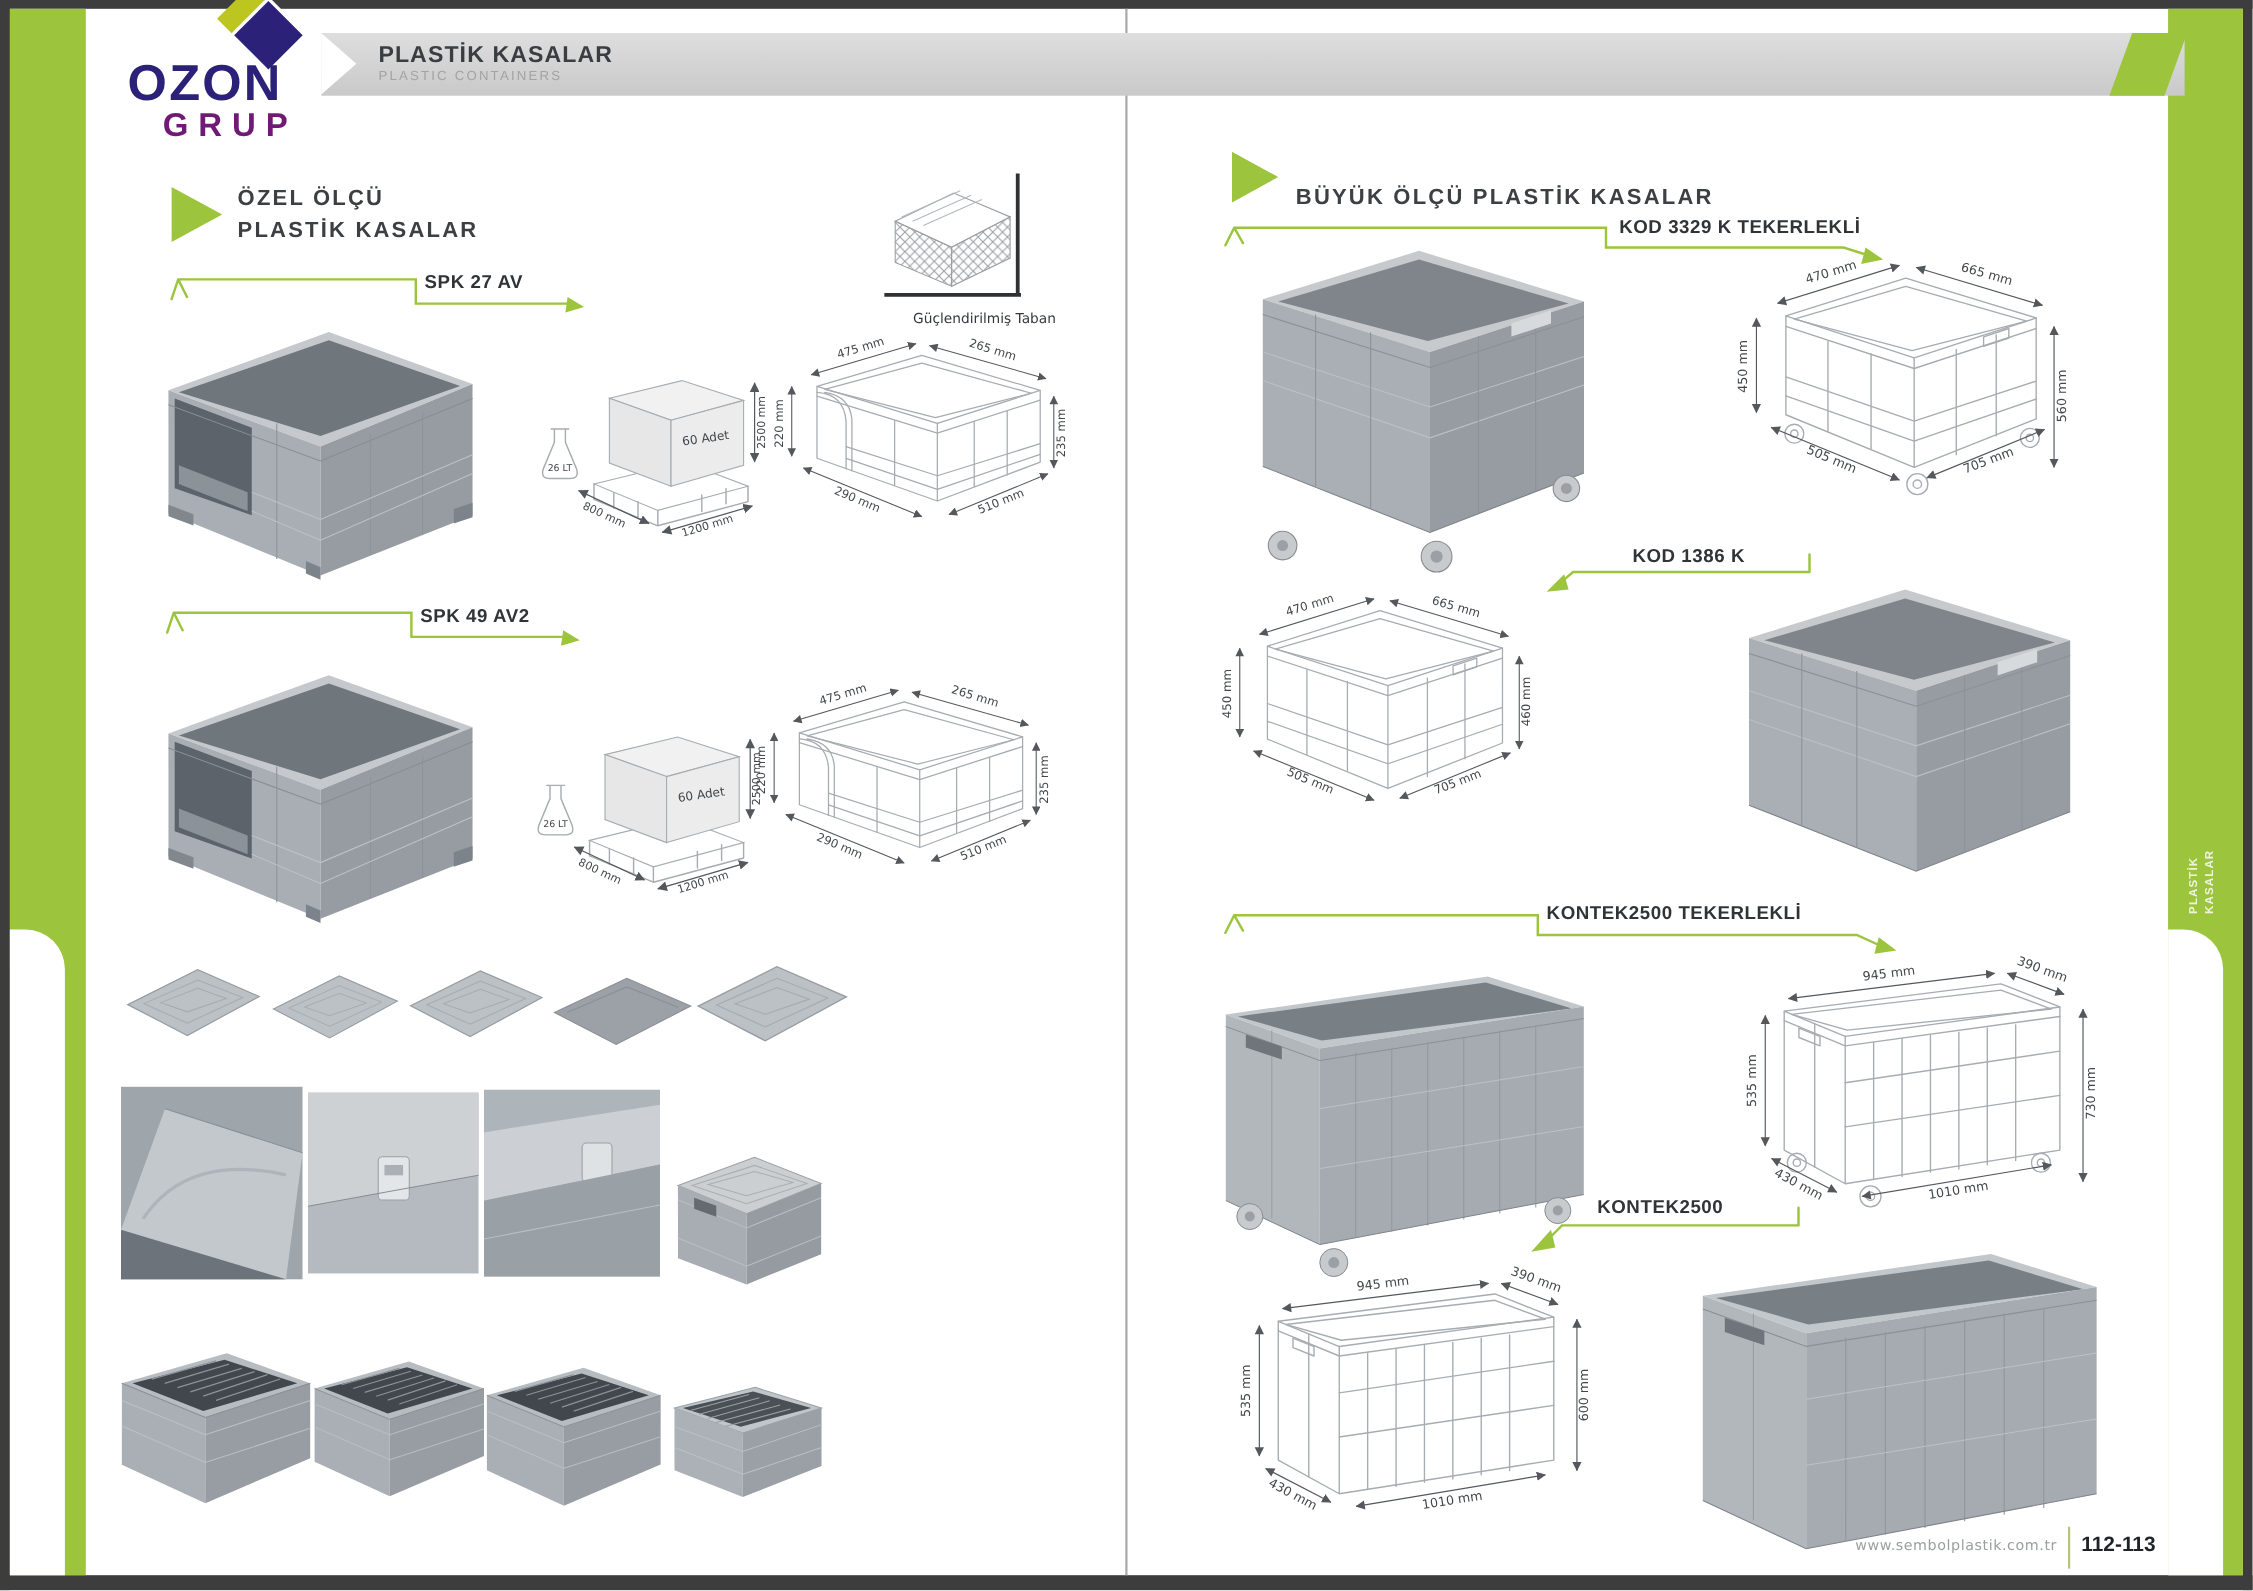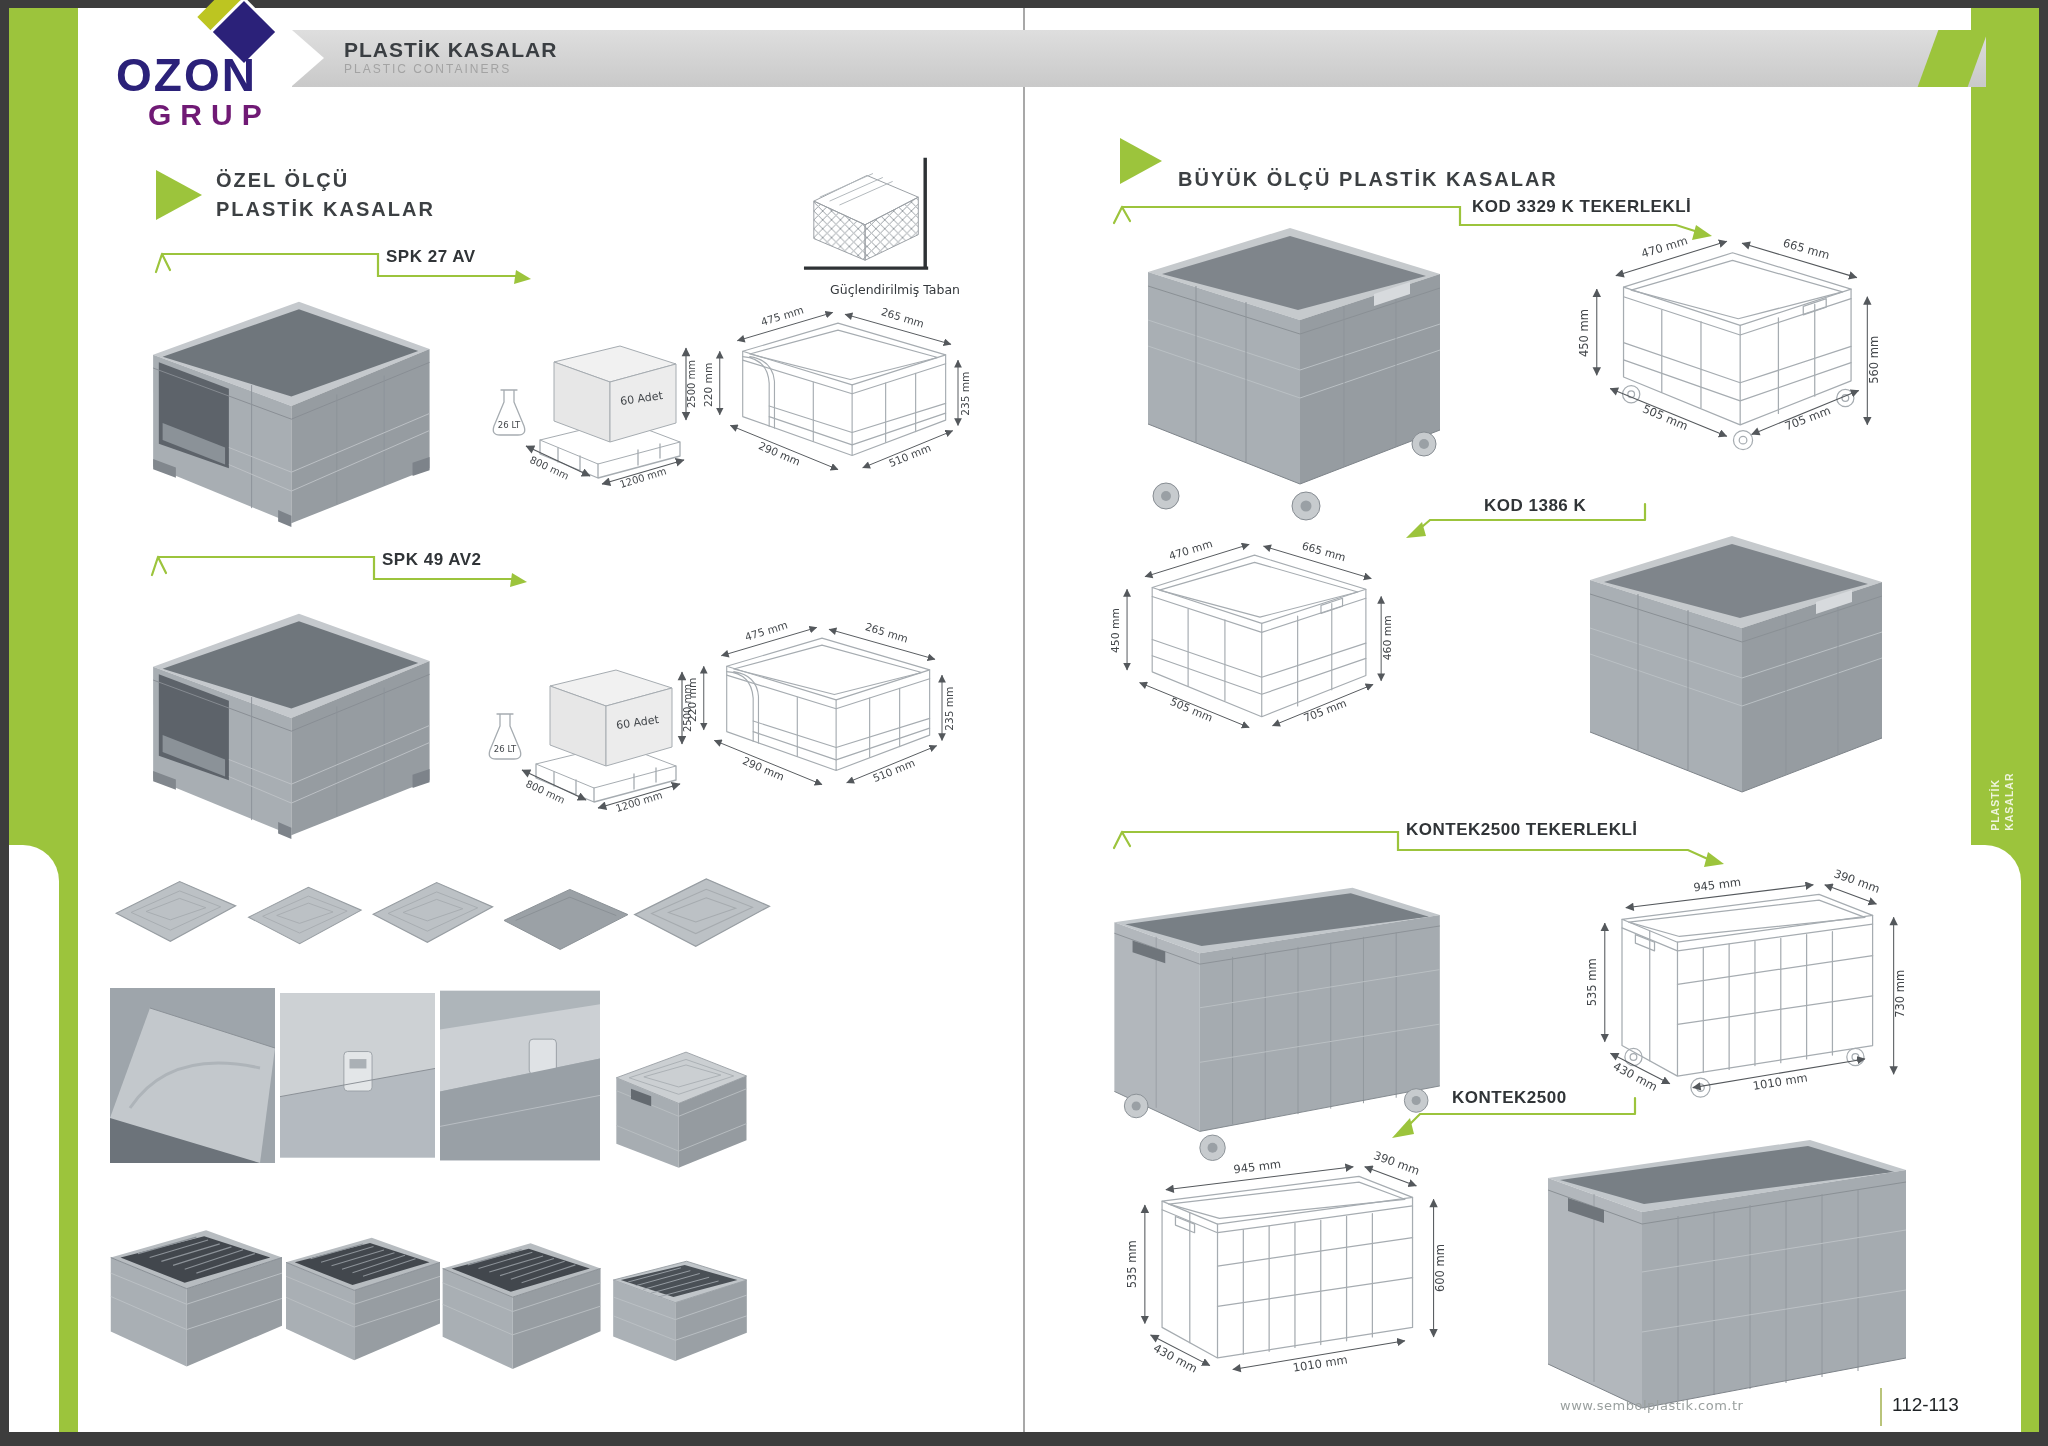--- a/index.html
+++ b/index.html
@@ -23,21 +23,21 @@
   .plabel{font-weight:bold;font-size:17px;color:#303437;letter-spacing:.5px;white-space:nowrap;}
   
   svg{overflow:visible;}
   .wf{fill:none;stroke:#a6acb1;stroke-width:1.3;stroke-linejoin:round;stroke-linecap:round;}
   .dim line,.dimln{stroke:#54585c;stroke-width:1.1;}
   .tech text,.dm{font-family:"DejaVu Sans",sans-serif;font-size:12px;fill:#43474b;text-anchor:middle;}
   .bracket path{stroke:#9cc43c;stroke-width:2.2;fill:none;stroke-linecap:round;}
   .bracket polygon{fill:#9cc43c;stroke:none;}
   .caption{font-size:12.5px;color:#34383c;text-align:right;font-family:"DejaVu Sans",sans-serif;}
   .footer-url{font-size:13px;color:#9aa09f;letter-spacing:.5px;font-family:"DejaVu Sans",sans-serif;}
-  .footer-pages{font-size:19px;font-weight:normal;color:#1f2326;}
+  .footer-pages{font-size:19px;font-weight:bold;color:#1f2326;}
   .vtab{color:#eef4dc;font-weight:bold;font-size:10.5px;letter-spacing:1px;line-height:1.3;
         transform:rotate(-90deg);transform-origin:center;white-space:nowrap;text-align:left;}
   .divider{background:#a8a8a8;}
 </style>
 </head>
 <body>
 
 <div class="page">
 
   <svg width="0" height="0" style="position:absolute" aria-hidden="true">
@@ -479,17 +479,17 @@
     <text x="19" y="130" transform="rotate(-90 19 130)">535 mm</text>
     <text x="341" y="134" transform="rotate(-90 341 134)">600 mm</text>
     <text x="58" y="232" transform="rotate(28 58 232)">430 mm</text>
     <text x="212" y="238" transform="rotate(-9 212 238)">1010 mm</text>
   </svg>
 
   <svg class="abs" style="left:1508px;top:1092px" width="440" height="340" viewBox="0 0 440 340">
     <use href="#ph-tall"></use>
   </svg>
 
-  <div class="abs footer-url" style="left:1560px;top:1398px;width:310px;">www.sembolplastik.com.tr</div>
+  <div class="abs footer-url" style="left:1560px;top:1398px;width:310px;text-align:right">www.sembolplastik.com.tr</div>
   <div class="abs" style="left:1880px;top:1388px;width:1.5px;height:38px;background:#b9c47a"></div>
   <div class="abs footer-pages" style="left:1892px;top:1394px">112-113</div>
 
 </div>
 
 </body></html>

